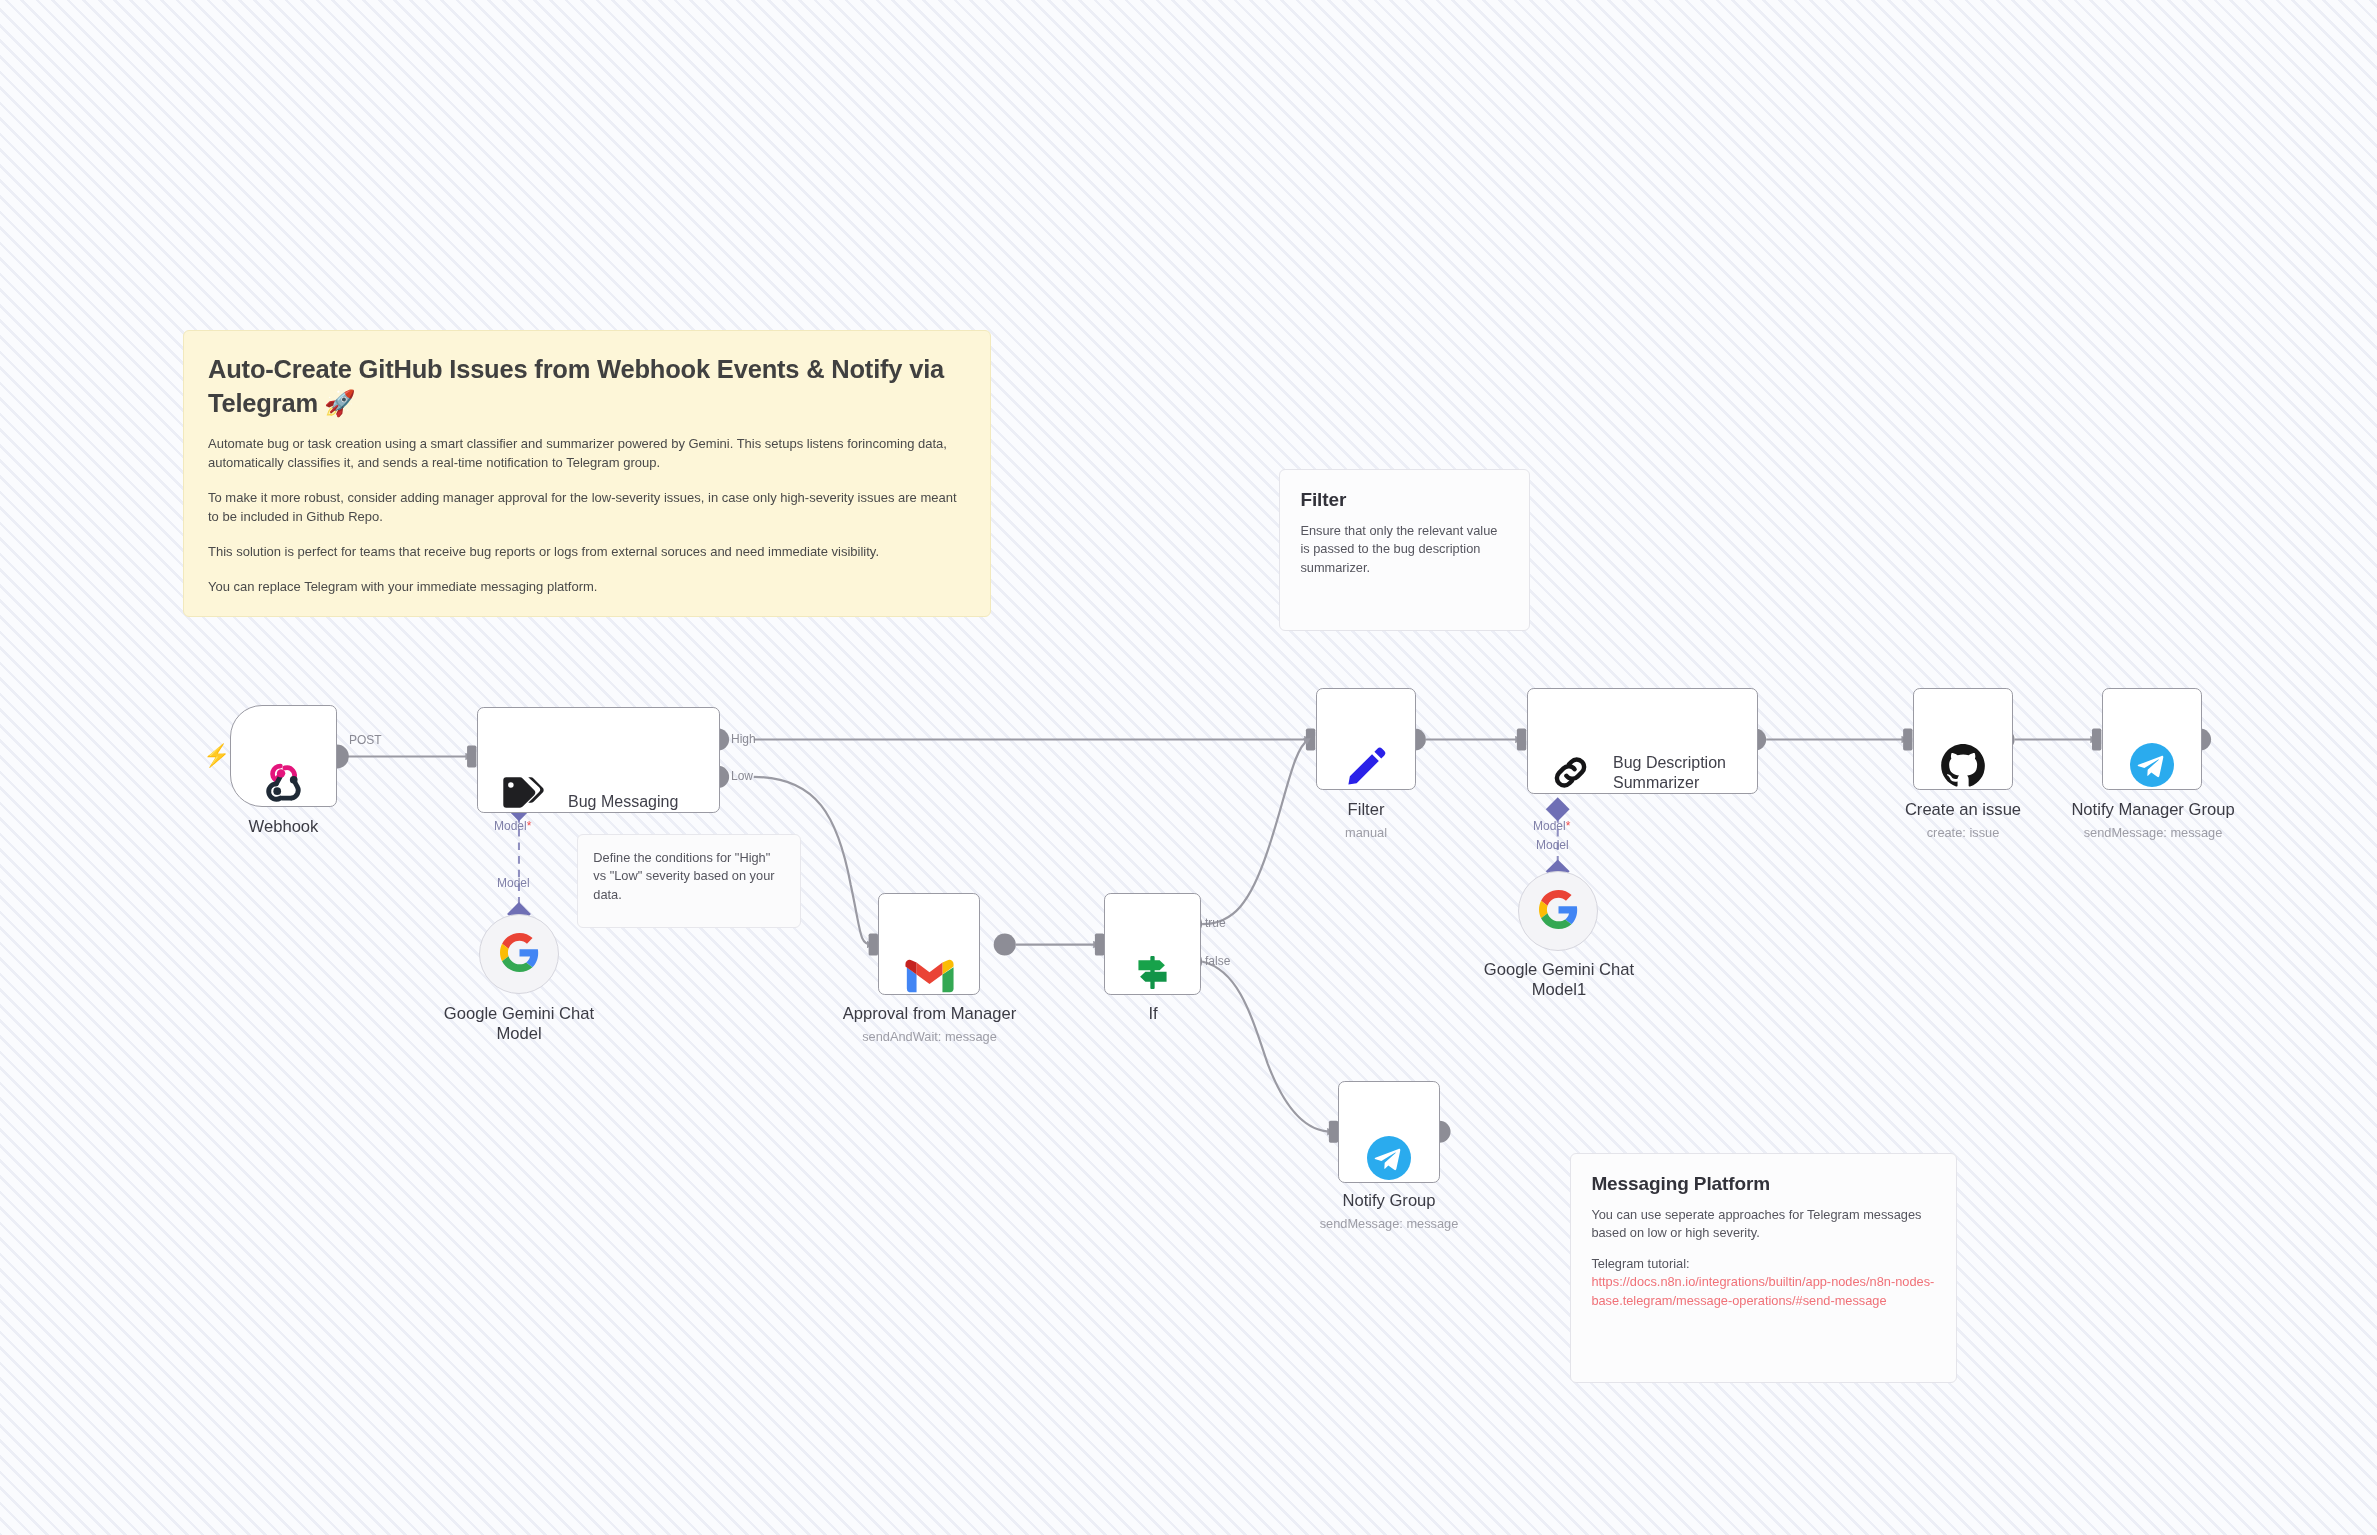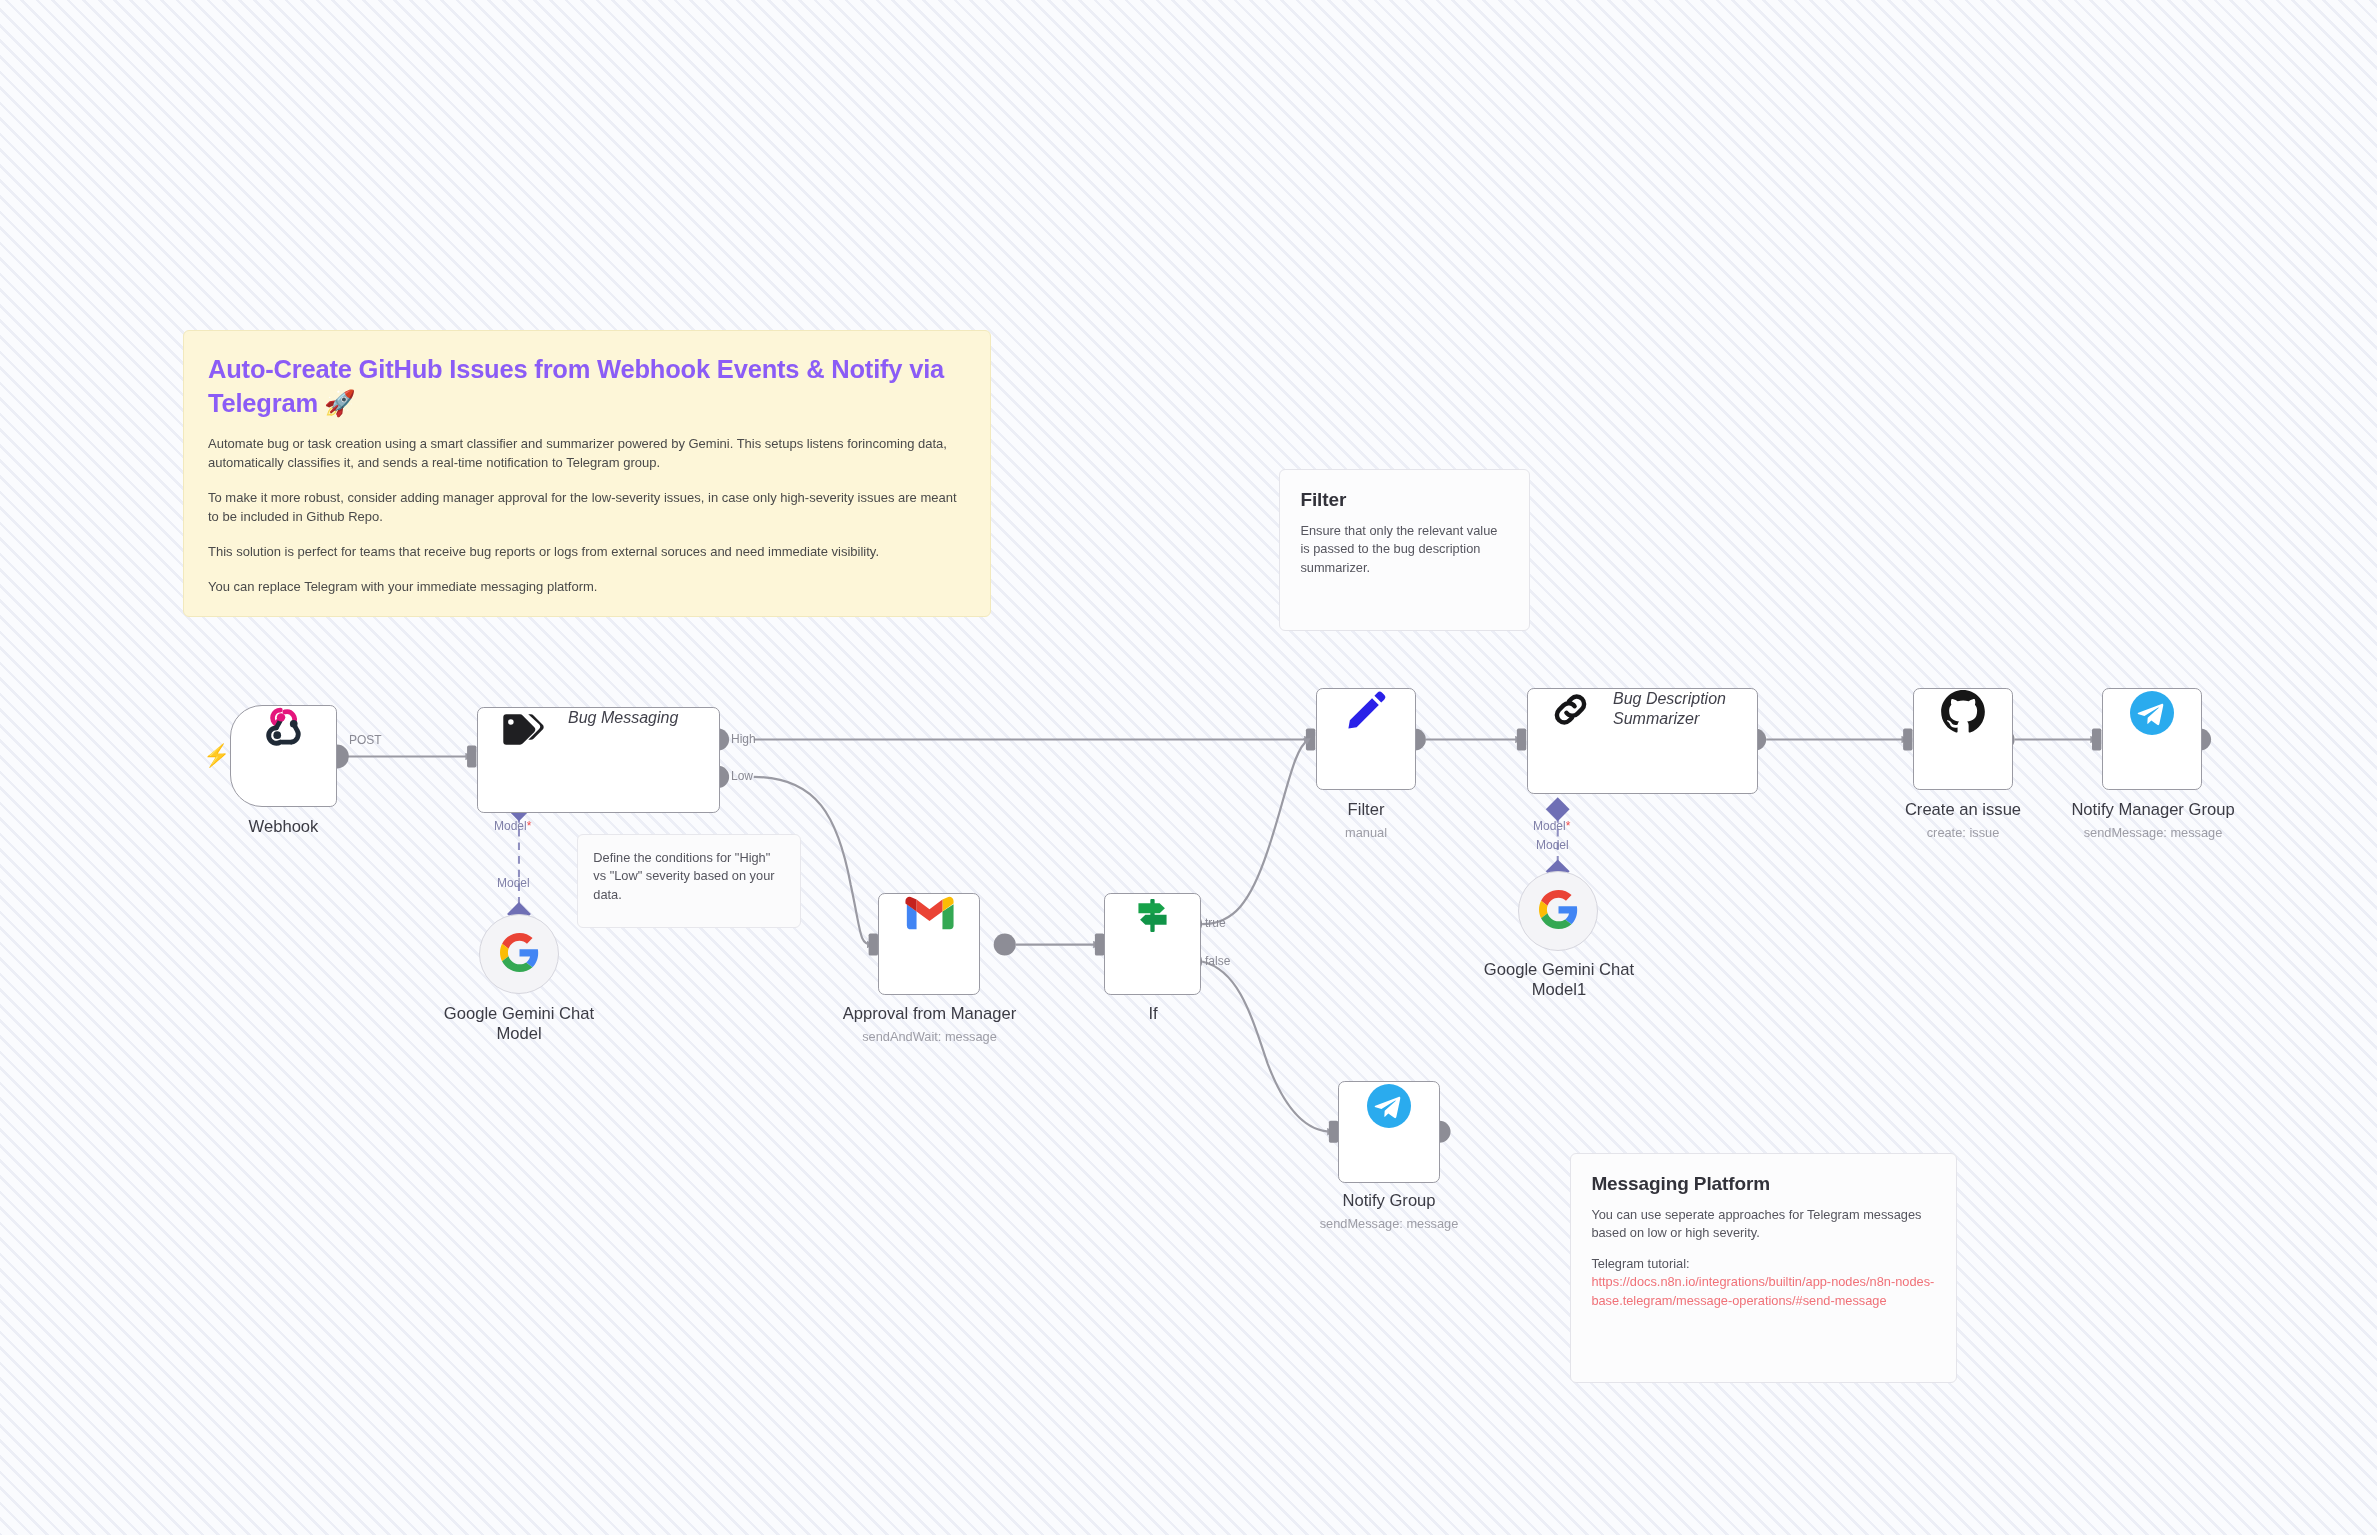--- a/index.html
+++ b/index.html
@@ -31,21 +31,21 @@
     position: absolute;
     z-index: 2;
     background: #fdf6d8;
     border: 0.9px solid #f2e9bd;
     border-radius: 6px;
     padding: 22px 24px 19px 24px;
   }
   .sticky h1 {
     font-size: 25.5px;
     font-weight: bold;
-    color: #8b5cf6;
+    color: #404040;
     line-height: 1.33;
     margin-bottom: 14.5px;
     letter-spacing: -0.2px;
   }
   .sticky p {
     font-size: 13px;
     color: #4a4a4a;
     line-height: 1.46;
     margin-bottom: 16px;
   }
@@ -90,23 +90,22 @@
   }
 
   
   .node {
     position: absolute;
     z-index: 3;
     background: #ffffff;
     border: 1.3px solid #9a9aa3;
     border-radius: 6.8px;
     display: flex;
-    align-items: flex-start;
+    align-items: flex-end;
     justify-content: center;
-    font-style: italic;
   }
   .node.trigger {
     border-top-left-radius: 32px;
     border-bottom-left-radius: 32px;
   }
   .node.wide {
     justify-content: flex-start;
     padding-left: 22px;
     gap: 22px;
   }

